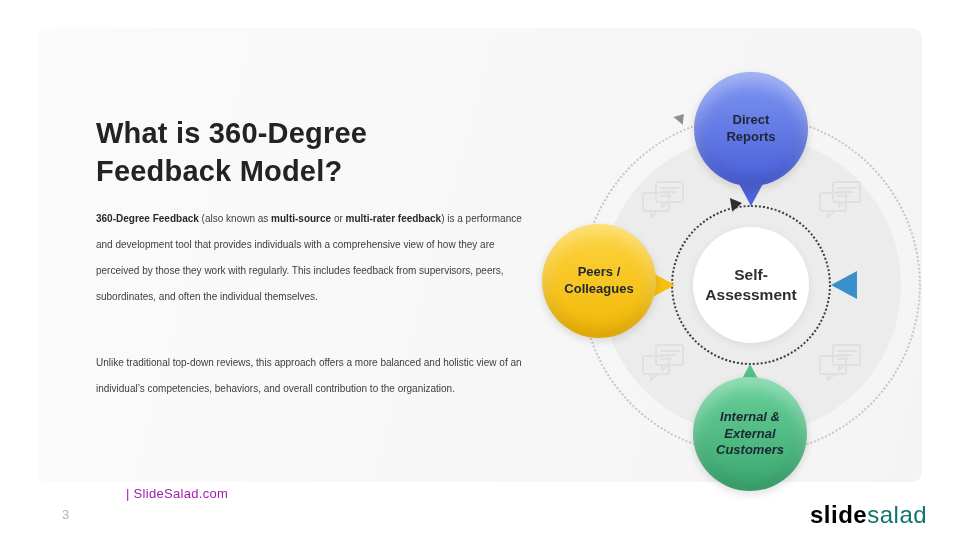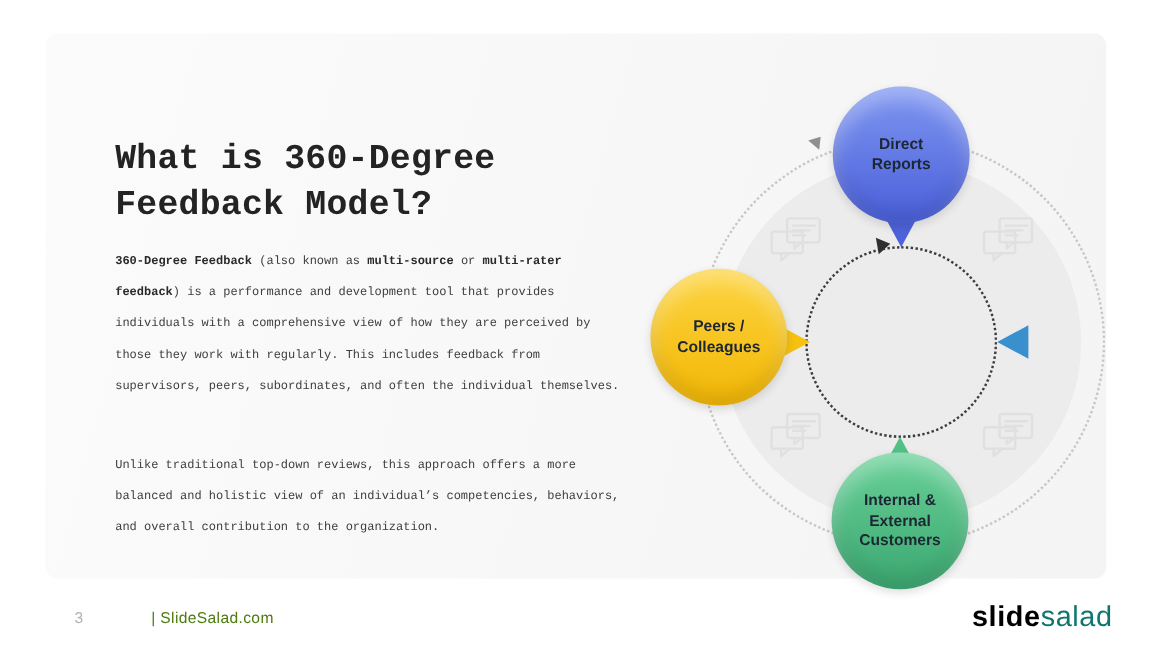--- a/index.html
+++ b/index.html
@@ -6,21 +6,21 @@
   html,body { width:960px; height:540px; background:#ffffff; font-family:"Liberation Sans", sans-serif; }
   .slide { position:relative; width:960px; height:540px; background:#ffffff; overflow:hidden; }
 
   .card {
     position:absolute; left:38px; top:28px; width:884px; height:454px;
     background:linear-gradient(105deg,#fbfbfc 0%,#f7f7f8 55%,#f4f4f5 100%);
     border-radius:10px;
   }
 
   
-  .content { position:absolute; left:58px; top:86px; width:426px;font-family:Liberation Mono, monospace; }
+  .content { position:absolute; left:58px; top:86px; width:426px; }
   .title {
     width:370px; font-size:29px; line-height:38px; font-weight:700;
     color:#232323; letter-spacing:.2px; margin-bottom:16px;
   }
   .para { font-size:10px; line-height:26px; color:#3d3d3d; }
   .para b { color:#2a2a2a; }
   .para + .para { margin-top:40px; }
 
   
   .diagram { position:absolute; left:490px; top:30px; width:450px; height:450px; }
@@ -73,26 +73,26 @@
 
   .bubble.top    { left:166px; top:14px;  background:linear-gradient(180deg,#7e96f1 0%,#4a5fd9 100%); }
   .tail.top      { left:209px; top:122px; border-left:14px solid transparent; border-right:14px solid transparent; border-top:26px solid #4e63db; }
 
   .bubble.left   { left:14px;  top:166px; background:linear-gradient(180deg,#fdd441 0%,#f2b705 100%); }
   .tail.left     { left:121px; top:213px; border-top:14px solid transparent; border-bottom:14px solid transparent; border-left:26px solid #f6c110; }
 
   .bubble.right  { left:318px; top:166px; background:linear-gradient(180deg,#5fb2e9 0%,#2d83c3 100%); }
   .tail.right    { left:303px; top:213px; border-top:14px solid transparent; border-bottom:14px solid transparent; border-right:26px solid #3a8fcd; }
 
-  .bubble.bottom { left:165px; top:319px; background:linear-gradient(180deg,#68d098 0%,#3ba770 100%); }
+  .bubble.bottom { left:165px; top:319px; background:linear-gradient(180deg,#68d098 0%,#3ba770 100%);font-style:italic; }
   .tail.bottom   { left:208px; top:306px; border-left:14px solid transparent; border-right:14px solid transparent; border-bottom:26px solid #53c086; }
 
   
   .page-num  { position:absolute; left:62px;  top:507px; font-size:13px; color:#b3b3b3; }
-  .site-text { position:absolute; left:126px; top:507px; font-size:13px; color:#4d7c0f; letter-spacing:.3px; }
+  .site-text { position:absolute; left:126px; top:486px; font-size:13px; color:#a21caf; letter-spacing:.3px; }
   .logo { position:absolute; left:810px; top:501px; font-size:24px; letter-spacing:.5px; }
   .logo .p1 { font-weight:700; color:#000000; }
   .logo .p2 { font-weight:400; color:#0f766e; }
 </style>
 </head>
 <body>
 
 <div class="slide">
   <div class="card">
 
@@ -140,20 +140,23 @@
           <path d="M11 32 v6 l7 -6"></path>
           <rect x="16" y="3" width="27" height="20" rx="2"></rect>
           <path d="M21 9 h18 M21 13 h14 M21 17 h10"></path>
           <path d="M22 23 v5 l6 -5"></path>
         </g>
       </svg>
 
       <div class="ring-inner"></div>
       <div class="arrow-inner"></div>
 
+      <div class="center-circle">
+        <span>Self-Assessment</span>
+      </div>
 
       <div class="tail top"></div>
       <div class="bubble top">
         <span>Direct Reports</span>
       </div>
 
       <div class="tail left"></div>
       <div class="bubble left">
         <span>Peers / Colleagues</span>
       </div>

